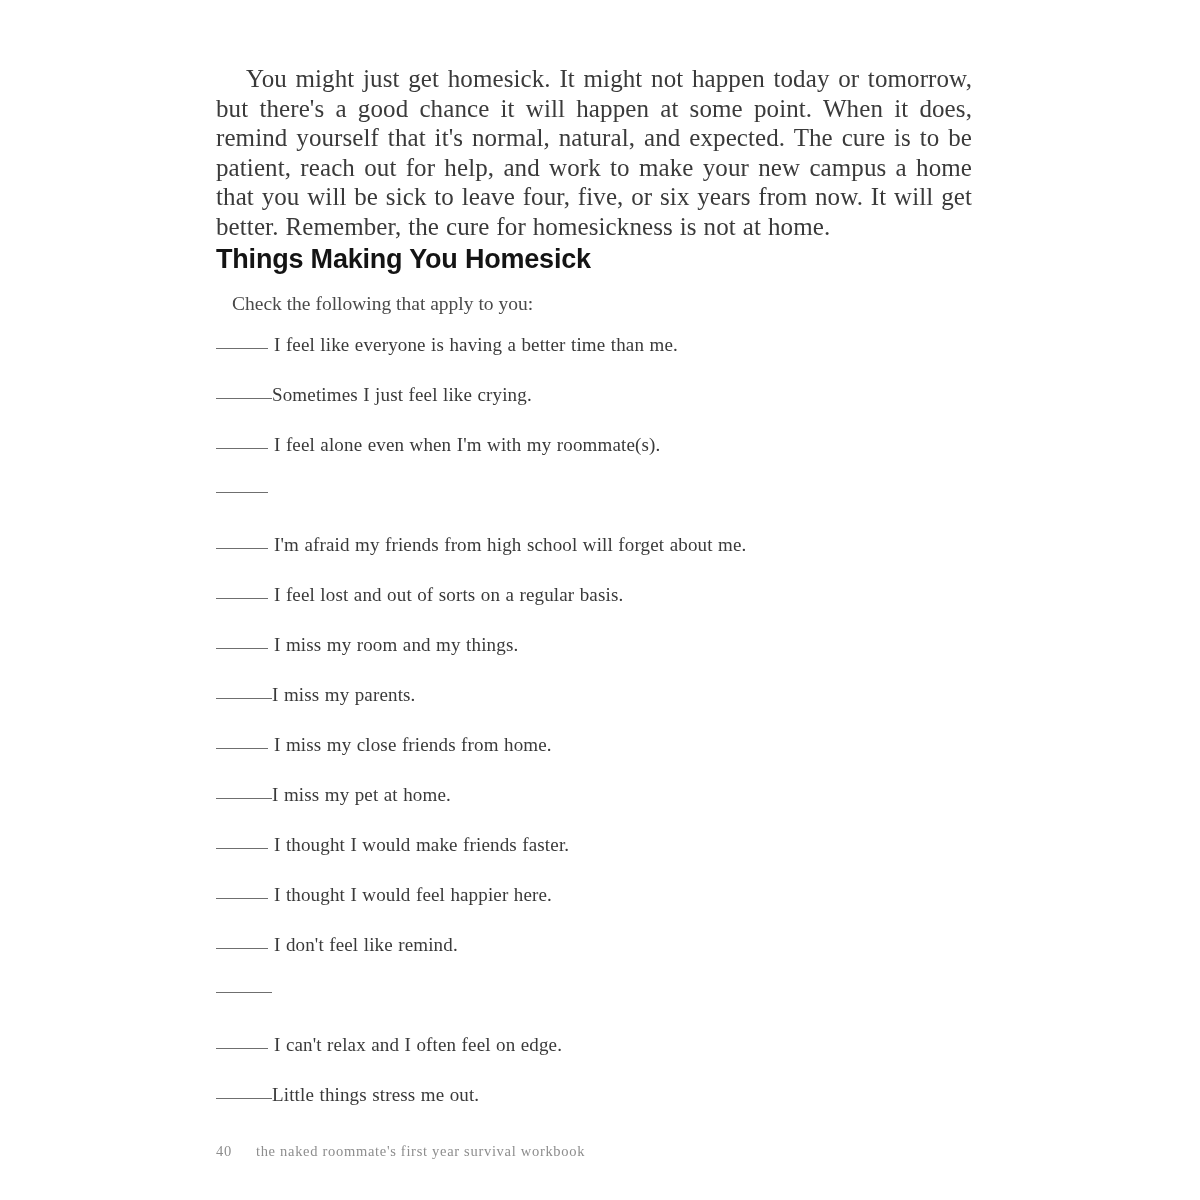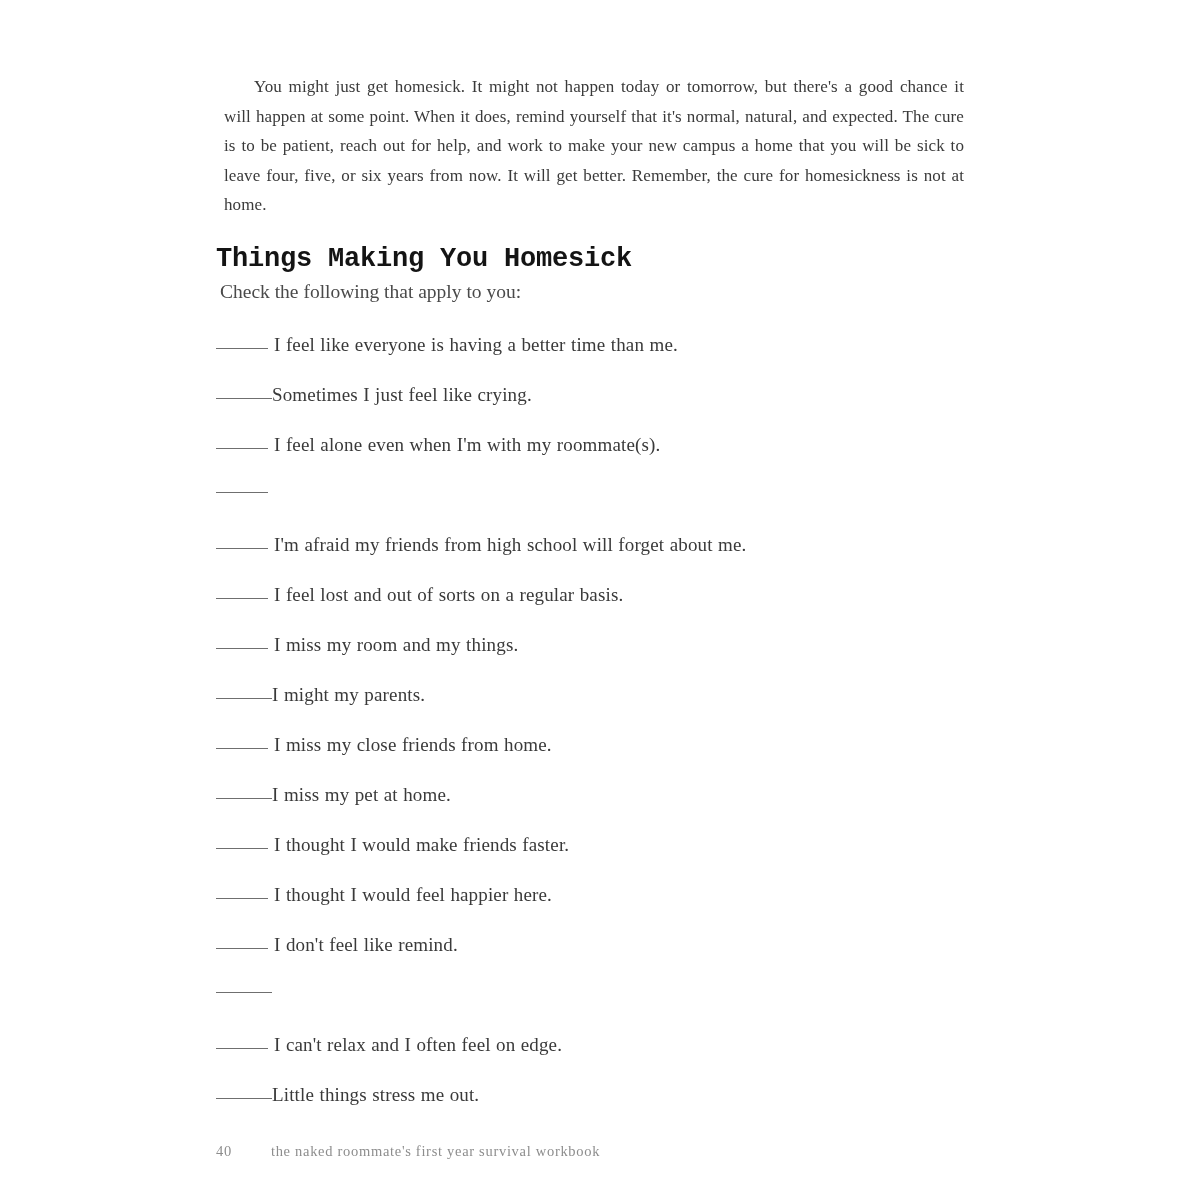--- a/index.html
+++ b/index.html
@@ -28,51 +28,51 @@
   .content {
     position: absolute;
     left: 216px;
     top: 64px;
     width: 756px;
   }
 
   
   .intro-paragraph {
     font-family: "Liberation Serif", "DejaVu Serif", serif;
-    font-size: 17px;
+    font-size: 25px;
     line-height: 29.5px;
     text-align: justify;
     text-indent: 30px;
     color: #3a3a3a;
-    margin: 8px;
+    margin: 0;
     letter-spacing: 0.1px;
     word-spacing: 0.6px;
   }
 
   
   .section-heading {
-    font-family: Liberation Mono, monospace;
+    font-family: Liberation Sans, sans-serif;
     font-size: 27px;
     font-weight: bold;
     letter-spacing: -0.2px;
     color: #141414;
     margin: 0;
     padding: 0;
     position: absolute;
     left: 0;
     top: 180px;
     white-space: nowrap;
   }
 
   .section-subheading {
     font-family: "Liberation Serif", "DejaVu Serif", serif;
     font-size: 19.5px;
     line-height: 24px;
     color: #4a4a4a;
-    margin: 4px;
+    margin: 16px;
     position: absolute;
     left: 0;
     top: 212px;
     white-space: nowrap;
     text-align: right;
   }
 
   
   .checklist {
     position: absolute;
@@ -124,26 +124,25 @@
     bottom: 40px;
     font-family: "Liberation Serif", "DejaVu Serif", serif;
     font-size: 14.5px;
     color: #8d8d8d;
     letter-spacing: 0.7px;
     white-space: nowrap;
   }
 
   .footer-page-number {
     display: inline-block;
-    margin-right: 16px;
+    margin-right: 24px;
   }
 
   .footer-book-title {
     display: inline-block;
-    margin-left: 23px;
   }
 </style>
 </head>
 <body>
 
 <div class="page">
 
   <div class="content">
 
     <p class="intro-paragraph">You might just get homesick. It might not happen today or tomorrow, but there's a good chance it will happen at some point. When it does, remind yourself that it's normal, natural, and expected. The cure is to be patient, reach out for help, and work to make your new campus a home that you will be sick to leave four, five, or six years from now. It will get better. Remember, the cure for homesickness is not at home.</p>
@@ -153,21 +152,21 @@
     <p class="section-subheading">Check the following that apply to you:</p>
 
     <ul class="checklist">
         <li class="checklist-item"><span class="check-blank" title="_____"></span><span class="item-text">I feel like everyone is having a better time than me.</span></li>
         <li class="checklist-item"><span class="check-blank tight" title="_____"></span><span class="item-text">Sometimes I just feel like crying.</span></li>
         <li class="checklist-item"><span class="check-blank" title="_____"></span><span class="item-text">I feel alone even when I'm with my roommate(s).</span></li>
         <li class="checklist-item"><span class="check-blank" title="_____"></span></li>
         <li class="checklist-item"><span class="check-blank" title="_____"></span><span class="item-text">I'm afraid my friends from high school will forget about me.</span></li>
         <li class="checklist-item"><span class="check-blank" title="_____"></span><span class="item-text">I feel lost and out of sorts on a regular basis.</span></li>
         <li class="checklist-item"><span class="check-blank" title="_____"></span><span class="item-text">I miss my room and my things.</span></li>
-        <li class="checklist-item"><span class="check-blank tight" title="_____"></span><span class="item-text">I might my parents.</span></li>
+        <li class="checklist-item"><span class="check-blank tight" title="_____"></span><span class="item-text">I miss my parents.</span></li>
         <li class="checklist-item"><span class="check-blank" title="_____"></span><span class="item-text">I miss my close friends from home.</span></li>
         <li class="checklist-item"><span class="check-blank tight" title="_____"></span><span class="item-text">I miss my pet at home.</span></li>
         <li class="checklist-item"><span class="check-blank" title="_____"></span><span class="item-text">I thought I would make friends faster.</span></li>
         <li class="checklist-item"><span class="check-blank" title="_____"></span><span class="item-text">I thought I would feel happier here.</span></li>
         <li class="checklist-item"><span class="check-blank" title="_____"></span><span class="item-text">I don't feel like remind.</span></li>
         <li class="checklist-item"><span class="check-blank tight" title="______"></span></li>
         <li class="checklist-item"><span class="check-blank" title="_____"></span><span class="item-text">I can't relax and I often feel on edge.</span></li>
         <li class="checklist-item"><span class="check-blank tight" title="______"></span><span class="item-text">Little things stress me out.</span></li>
       </ul>
 

